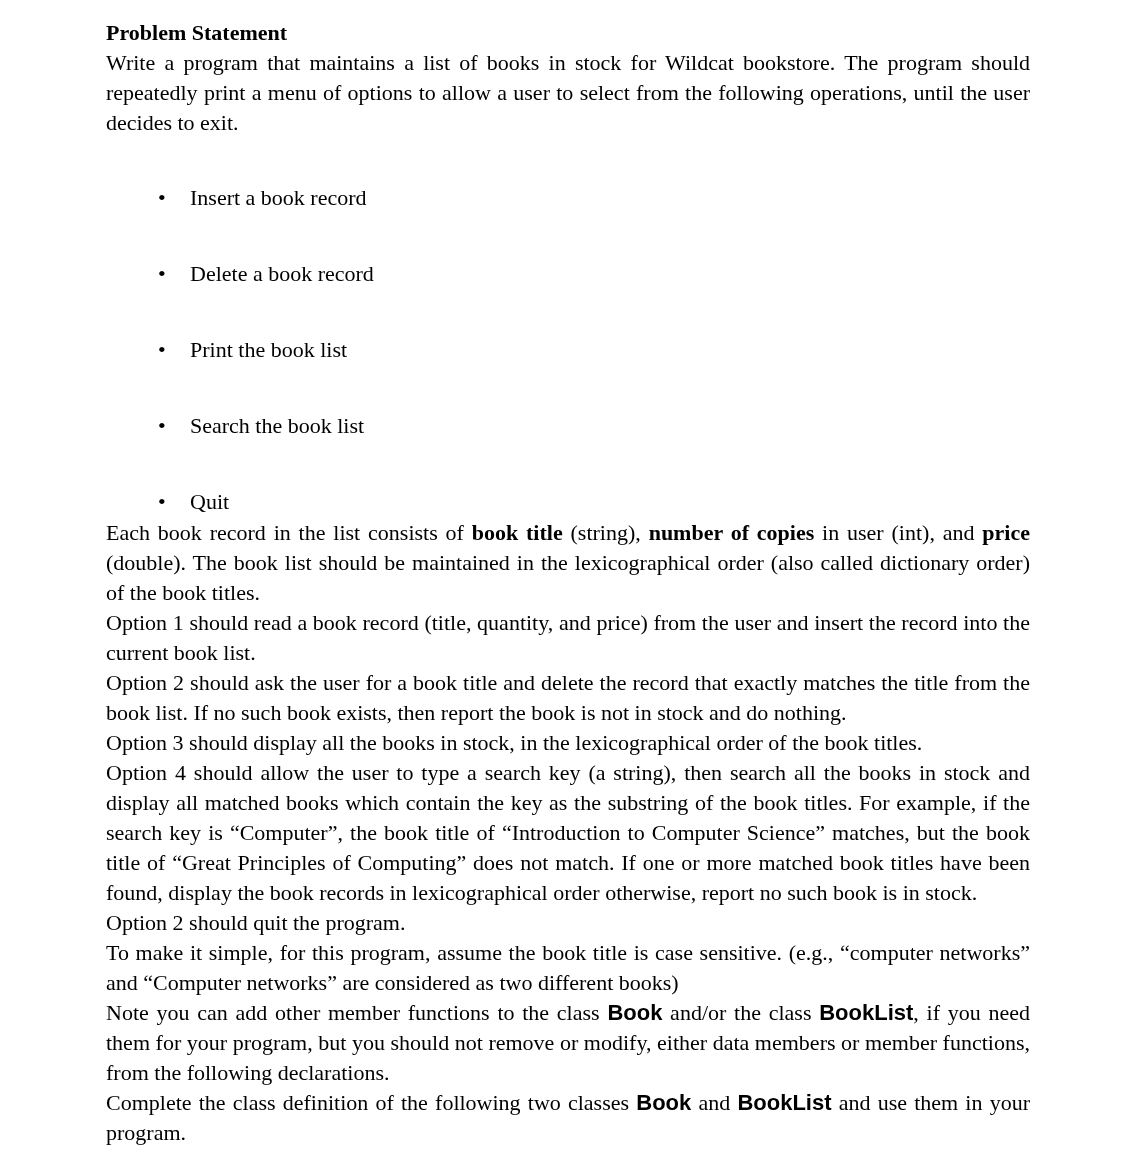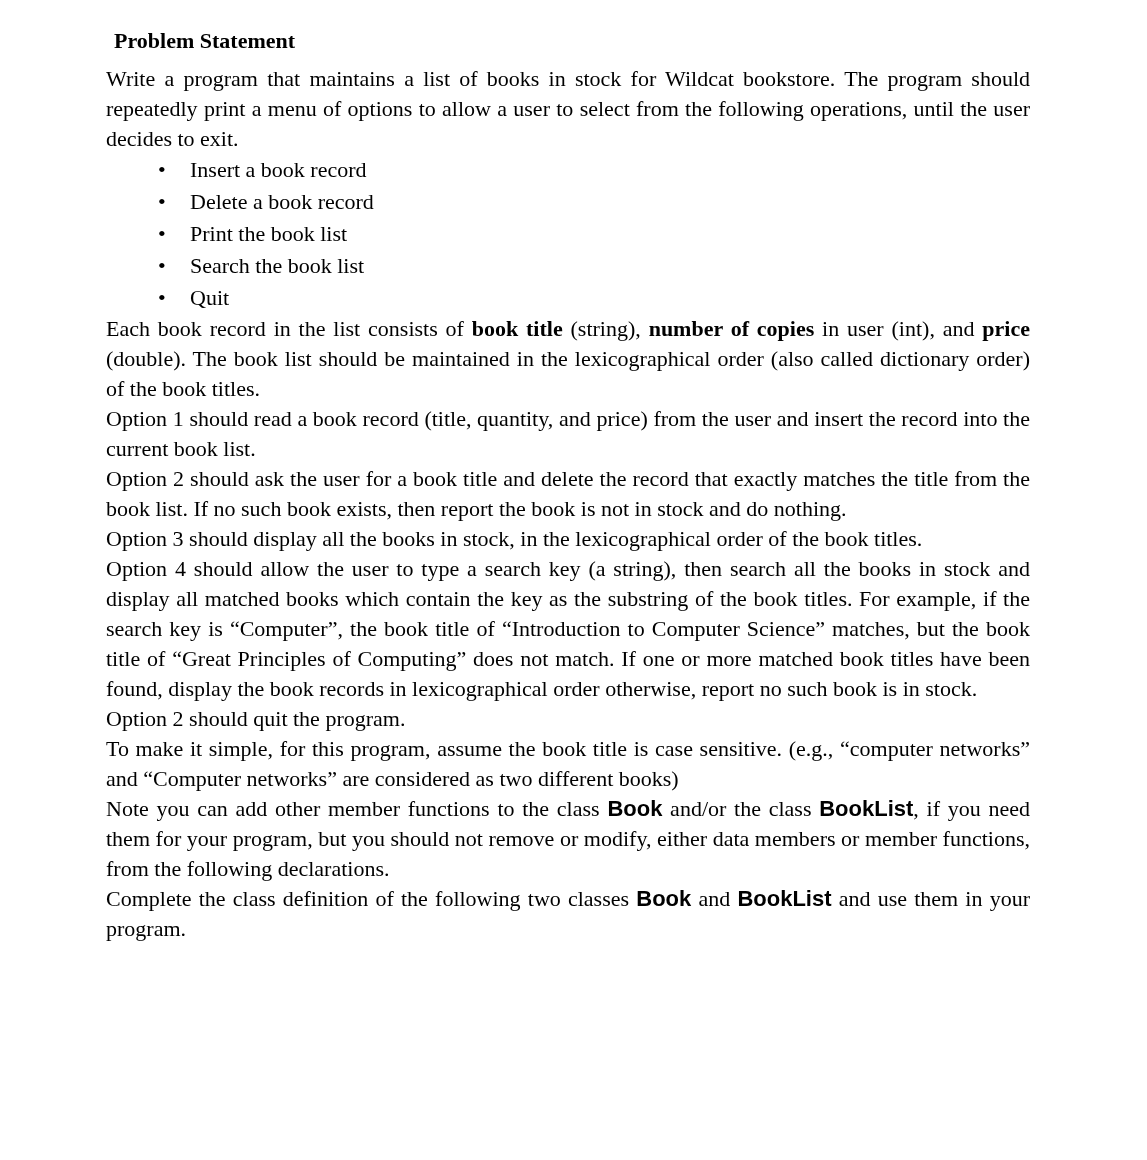--- a/index.html
+++ b/index.html
@@ -19,21 +19,21 @@
     left: 106px;
     top: 18px;
     width: 924px;
     color: #000000;
     font-family: "Liberation Serif", serif;
     font-size: 22px;
     line-height: 30px;
     text-align: justify;
   }
   .heading {
-    margin: 8px;
+    margin: 0;
     font-size: 22px;
     line-height: 30px;
     font-weight: bold;
     text-align: left;
   }
   p.para {
     margin: 0;
   }
   .gap-before {
     margin-top: 28px;
@@ -41,20 +41,21 @@
   ul.bullets {
     margin: 0;
     padding: 0;
     list-style: none;
     text-align: left;
     line-height: 32px;
   }
   ul.bullets li {
     position: relative;
     padding-left: 84px;
+    margin-top: 44px;
   }
   ul.bullets li::before {
     content: "\2022";
     position: absolute;
     left: 52px;
     top: 0;
   }
   .italic { }
   .bold { font-weight: bold; }
   .sans-bold {

